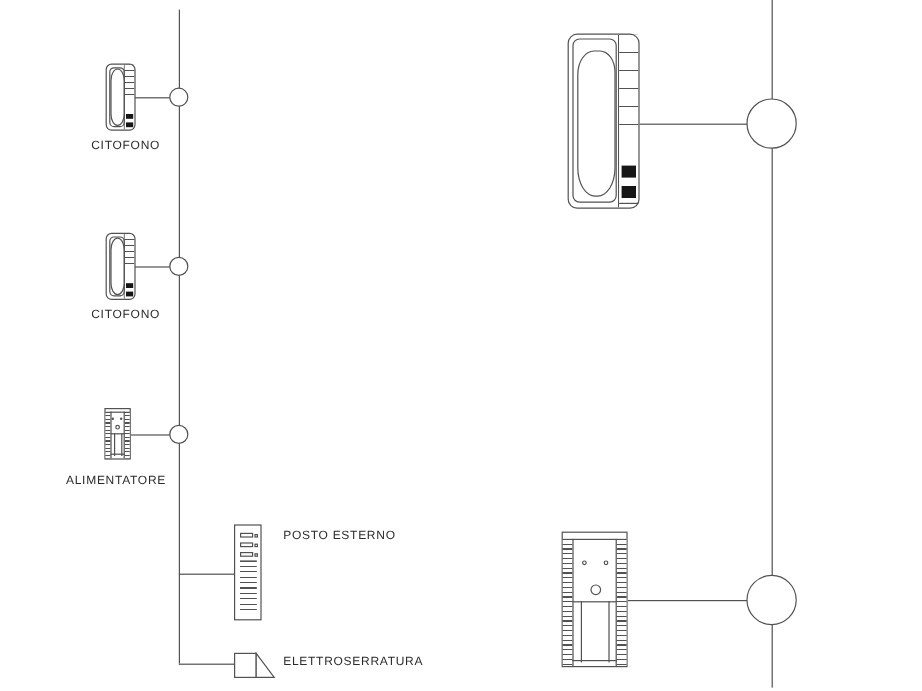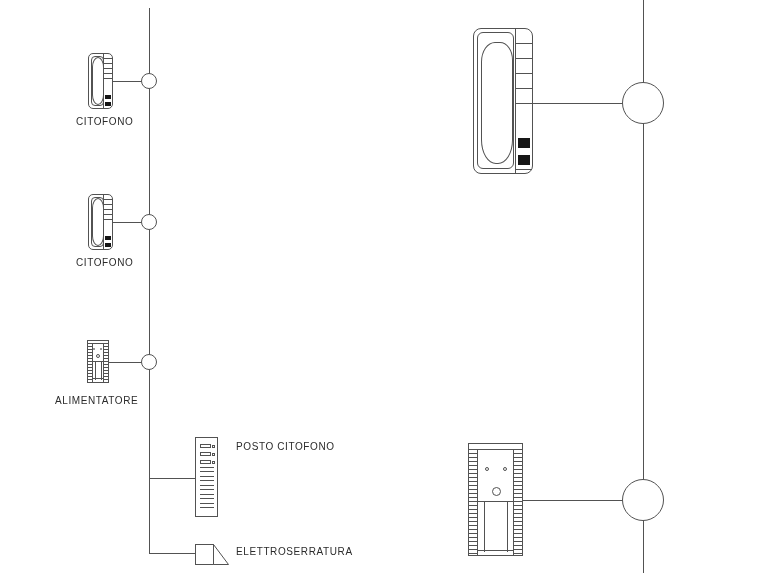--- a/index.html
+++ b/index.html
@@ -101,21 +101,21 @@
   </div>
 
   <svg style="position:absolute;left:195px;top:543px;" width="35" height="23">
     <rect x="0.5" y="1.5" width="18" height="20" fill="#ffffff" stroke="#525252" stroke-width="1"></rect>
     <polygon points="18.5,1.5 33.5,21.5 18.5,21.5" fill="#ffffff" stroke="#525252" stroke-width="1"></polygon>
   </svg>
 
   <div class="lbl" style="left:76px;top:116px;">CITOFONO</div>
   <div class="lbl" style="left:76px;top:257px;">CITOFONO</div>
   <div class="lbl" style="left:55px;top:395px;">ALIMENTATORE</div>
-  <div class="lbl" style="left:236px;top:441px;">POSTO CITOFONO</div>
+  <div class="lbl" style="left:236px;top:441px;">POSTO ESTERNO</div>
   <div class="lbl" style="left:236px;top:546px;">ELETTROSERRATURA</div>
 
   <div class="vline" style="left:643px;top:0px;height:573px;"></div>
   <div class="hline" style="left:533px;top:103px;width:92px;"></div>
   <div class="hline" style="left:523px;top:500px;width:102px;"></div>
 
   <div class="handset" style="left:473px;top:28px;width:60px;height:146px;border-radius:8px;">
     <div class="contour" style="left:3px;top:3px;width:37px;height:137px;border-radius:6px;"></div>
     <div class="receiver" style="left:7px;top:13px;width:32px;height:122px;border-radius:14px 13px 15px 15px / 20px 18px 24px 24px;"></div>
     <div class="rail" style="width:16px;border-top-right-radius:7px;border-bottom-right-radius:7px;">

